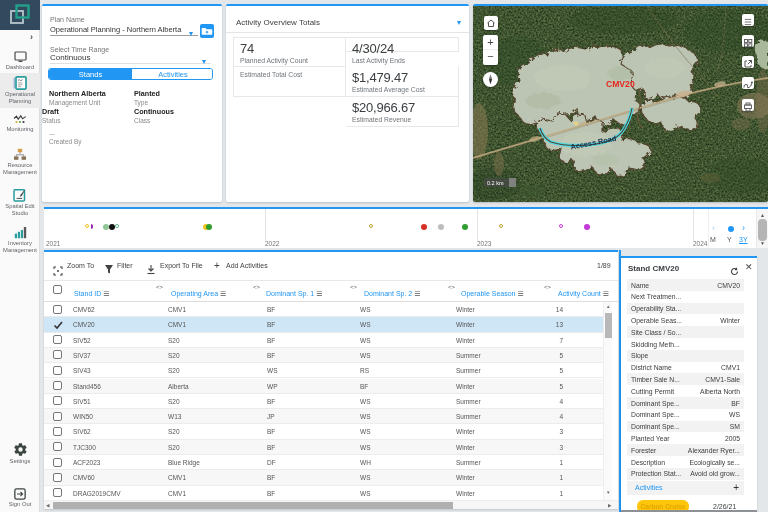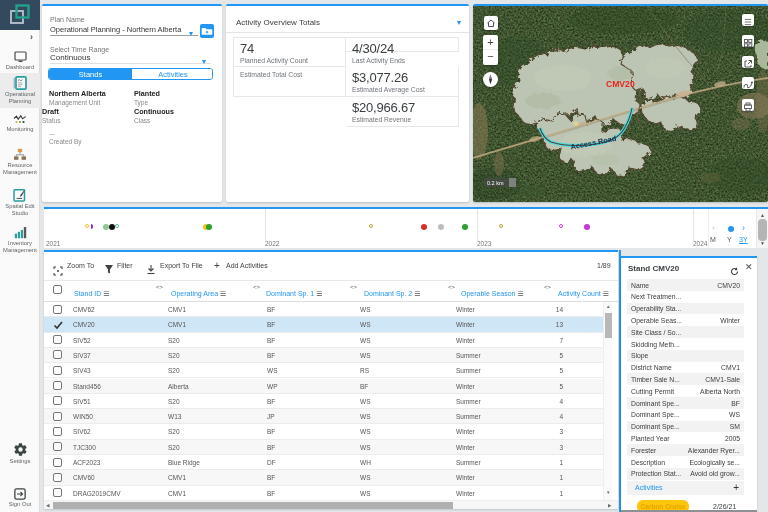--- a/index.html
+++ b/index.html
@@ -171,21 +171,21 @@
         <div class="statlbl">Planned Activity Count</div>
       </div>
     <div class="cell" style="left:120px;top:31px;width:113px;height:15px;border-top:1px solid #e8e8e8;">
         <div class="statnum">4/30/24</div>
         <div class="statlbl">Last Activity Ends</div>
       </div>
     <div class="cell" style="left:7px;top:61px;width:113px;height:30px;border-left:1px solid #e8e8e8;">
         <div class="statlbl">Estimated Total Cost</div>
       </div>
     <div class="cell" style="left:120px;top:61px;width:113px;height:30px;">
-        <div class="statnum">$3,077.26</div>
+        <div class="statnum">$1,479.47</div>
         <div class="statlbl">Estimated Average Cost</div>
       </div>
     <div class="cell" style="left:120px;top:91px;width:113px;height:30px;">
         <div class="statnum">$20,966.67</div>
         <div class="statlbl">Estimated Revenue</div>
       </div>
   </div>
 
   <div class="card" id="mapcard">
     <svg width="295" height="196" viewBox="0 0 295 196" style="position:absolute;left:0;top:0;">

